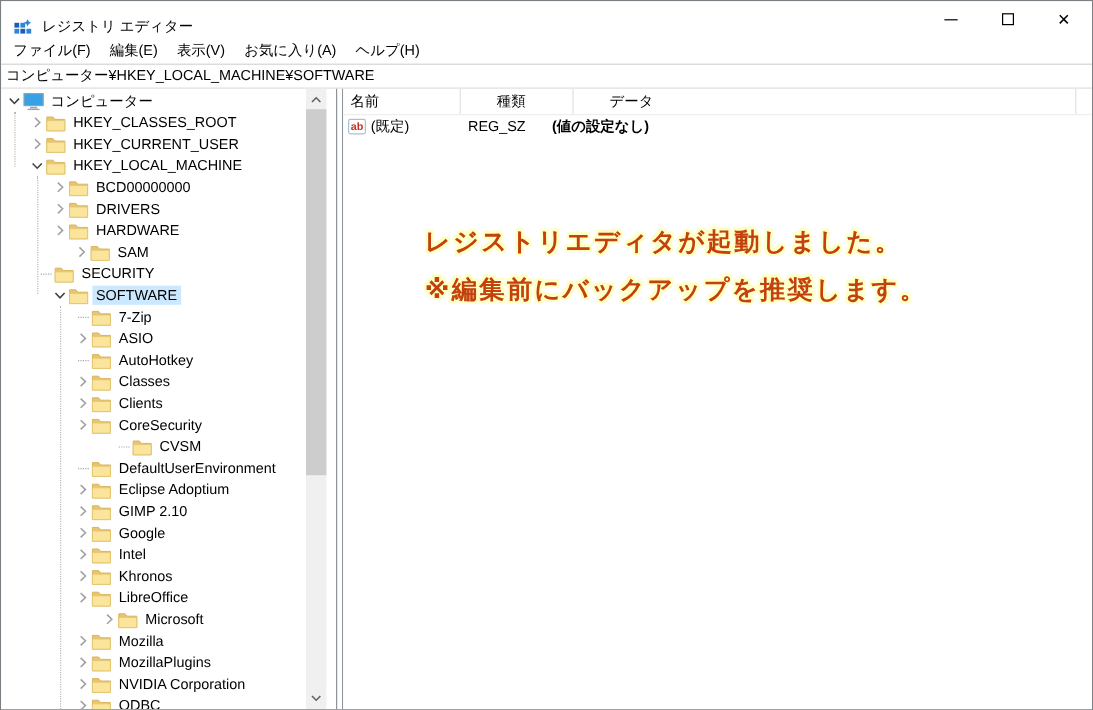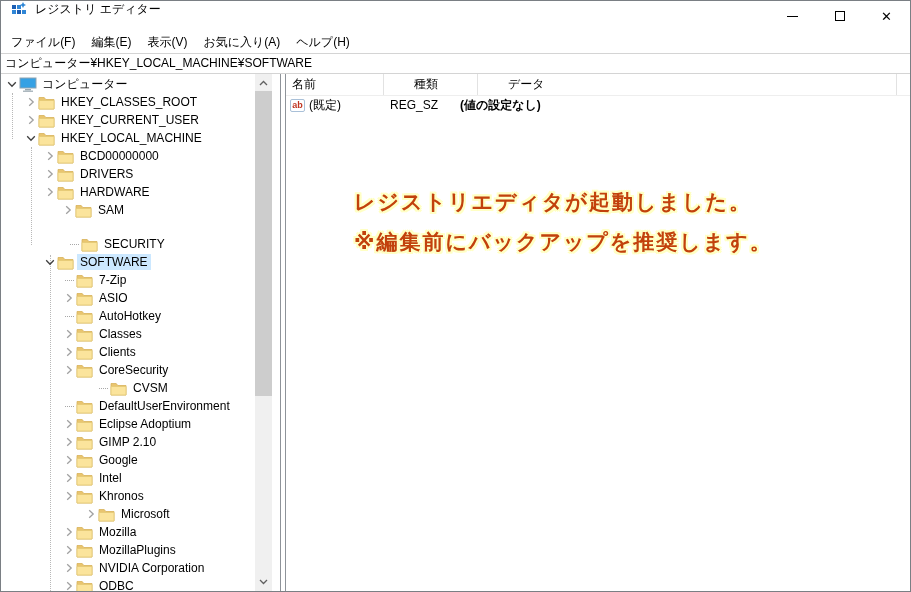--- a/index.html
+++ b/index.html
@@ -6,21 +6,21 @@
   html,body { width:911px; height:592px; }
   body {
     font-family:"Liberation Sans","DejaVu Sans",sans-serif;
     font-size:12px; color:#000; background:#fff;
   }
   .window {
     position:relative; width:911px; height:592px;
     background:#fff; border:1px solid #7a7f84; overflow:hidden;
   }
   
-  .titlebar { height:30px; display:flex; align-items:flex-start; background:#fff; }
+  .titlebar { height:30px; display:flex; align-items:flex-end; background:#fff; }
   .app-icon { width:16px; height:16px; margin:0 8px 0 10px; flex:0 0 auto; }
   .title-text { font-size:12px; color:#000; }
   .win-controls { margin-left:auto; display:flex; height:30px; }
   .win-btn { width:47px; height:30px; display:flex; align-items:center; justify-content:center; color:#000; }
   .glyph-min { width:11px; height:1px; background:#000; display:block; }
   .glyph-max { width:10px; height:10px; border:1px solid #000; display:block; }
   .glyph-close { font-size:13px; line-height:1; font-weight:400; }
   
   .menubar { height:22px; display:flex; align-items:center; background:#fff; padding-left:2px; }
   .menu-item { padding:3px 8px; font-size:12px; }
@@ -226,21 +226,21 @@
               </svg>
             </span>
             <span class="tree-icon">
               <svg width="17" height="15" viewBox="0 0 17 15">
                 <path d="M1 2.5 h5.2 l1.6 2 H16 v9.5 H1 z" fill="#e9c56f" stroke="#d8b35a" stroke-width="0.8"></path>
                 <path d="M1 5.5 h15 v8.5 H1 z" fill="#fbe49c" stroke="#e3c873" stroke-width="0.8"></path>
               </svg>
             </span>
             <span class="tree-label">SAM</span>
           </div>
-          <div class="tree-row" style="padding-left: 66px; margin-top: 16px;">
+          <div class="tree-row" style="padding-left: 30px;">
             <span class="expander">
               <span class="stub"></span>
             </span>
             <span class="tree-icon">
               <svg width="17" height="15" viewBox="0 0 17 15">
                 <path d="M1 2.5 h5.2 l1.6 2 H16 v9.5 H1 z" fill="#e9c56f" stroke="#d8b35a" stroke-width="0.8"></path>
                 <path d="M1 5.5 h15 v8.5 H1 z" fill="#fbe49c" stroke="#e3c873" stroke-width="0.8"></path>
               </svg>
             </span>
             <span class="tree-label">SECURITY</span>
@@ -425,20 +425,34 @@
                 <path d="M3.2 1.2 L7.2 5 L3.2 8.8" stroke="#a0a0a0" fill="none" stroke-width="1.3"></path>
               </svg>
             </span>
             <span class="tree-icon">
               <svg width="17" height="15" viewBox="0 0 17 15">
                 <path d="M1 2.5 h5.2 l1.6 2 H16 v9.5 H1 z" fill="#e9c56f" stroke="#d8b35a" stroke-width="0.8"></path>
                 <path d="M1 5.5 h15 v8.5 H1 z" fill="#fbe49c" stroke="#e3c873" stroke-width="0.8"></path>
               </svg>
             </span>
             <span class="tree-label">Khronos</span>
+          </div>
+          <div class="tree-row" style="padding-left: 61px;">
+            <span class="expander">
+              <svg width="10" height="10" viewBox="0 0 10 10">
+                <path d="M3.2 1.2 L7.2 5 L3.2 8.8" stroke="#a0a0a0" fill="none" stroke-width="1.3"></path>
+              </svg>
+            </span>
+            <span class="tree-icon">
+              <svg width="17" height="15" viewBox="0 0 17 15">
+                <path d="M1 2.5 h5.2 l1.6 2 H16 v9.5 H1 z" fill="#e9c56f" stroke="#d8b35a" stroke-width="0.8"></path>
+                <path d="M1 5.5 h15 v8.5 H1 z" fill="#fbe49c" stroke="#e3c873" stroke-width="0.8"></path>
+              </svg>
+            </span>
+            <span class="tree-label">LibreOffice</span>
           </div>
           <div class="tree-row" style="padding-left: 83px;">
             <span class="expander">
               <svg width="10" height="10" viewBox="0 0 10 10">
                 <path d="M3.2 1.2 L7.2 5 L3.2 8.8" stroke="#a0a0a0" fill="none" stroke-width="1.3"></path>
               </svg>
             </span>
             <span class="tree-icon">
               <svg width="17" height="15" viewBox="0 0 17 15">
                 <path d="M1 2.5 h5.2 l1.6 2 H16 v9.5 H1 z" fill="#e9c56f" stroke="#d8b35a" stroke-width="0.8"></path>

